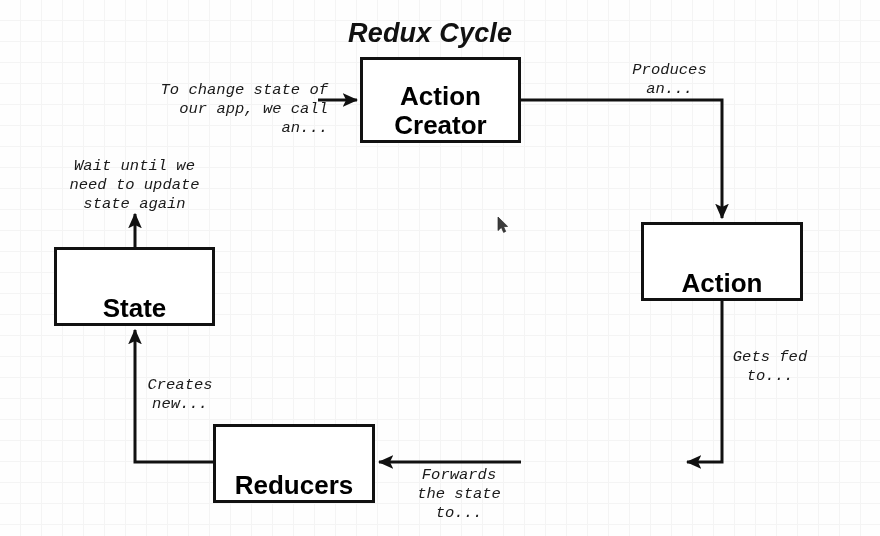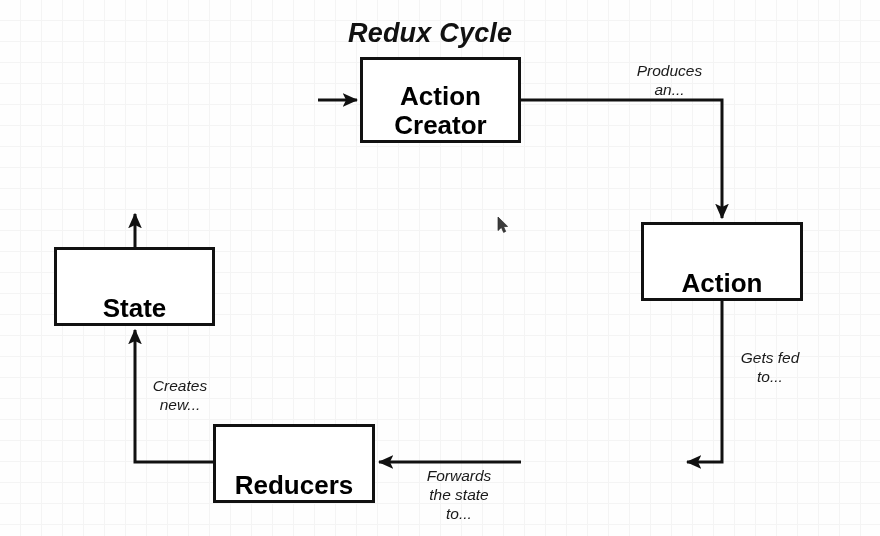--- a/index.html
+++ b/index.html
@@ -69,20 +69,21 @@
   }
 
   .edge-label {
     position: absolute;
     font-style: italic;
     font-size: 15.5px;
     color: #1a1a1a;
     line-height: 1.24;
     text-align: center;
     white-space: pre-line;
+    font-family: Liberation Mono, monospace;
   }
   .edge-label.align-right { text-align: right; }
 
   #cursor {
     position: absolute;
     width: 12px;
     height: 18px;
   }
 </style>
 </head>
@@ -123,32 +124,37 @@
 
 
   <div class="node-box" style="left:213px; top:424px; width:162px; height:79px;">
     <span class="node-label">Reducers</span>
   </div>
 
   <div class="node-box" style="left:54px; top:247px; width:161px; height:79px;">
     <span class="node-label">State</span>
   </div>
 
+  <div class="edge-label align-right" style="left:148px; top:81px; width:180px;">To change state of
+our app, we call an...</div>
 
   <div class="edge-label" style="left:612px; top:61px; width:115px;">Produces
 an...</div>
 
   <div class="edge-label" style="left:729px; top:348px; width:82px;">Gets fed
 to...</div>
 
   <div class="edge-label" style="left:413px; top:466px; width:92px;">Forwards
 the state
 to...</div>
 
   <div class="edge-label" style="left:142px; top:376px; width:76px;">Creates
 new...</div>
 
+  <div class="edge-label" style="left:66px; top:157px; width:137px;">Wait until we
+need to update
+state again</div>
 
   <svg id="cursor" style="left:497px; top:216px;" viewBox="0 0 12 18" xmlns="http://www.w3.org/2000/svg">
     <path d="M 1 1 L 1 14.6 L 4.4 11.4 L 6.6 16.4 L 8.7 15.4 L 6.6 10.7 L 10.6 10.4 Z" fill="#3c3c3c" stroke="#2a2a2a" stroke-width="0.7"></path>
   </svg>
 
 </div>
 
 </body></html>

